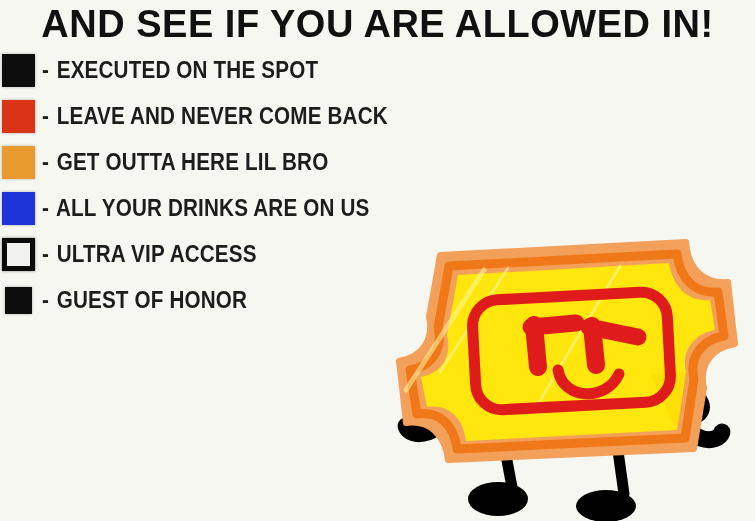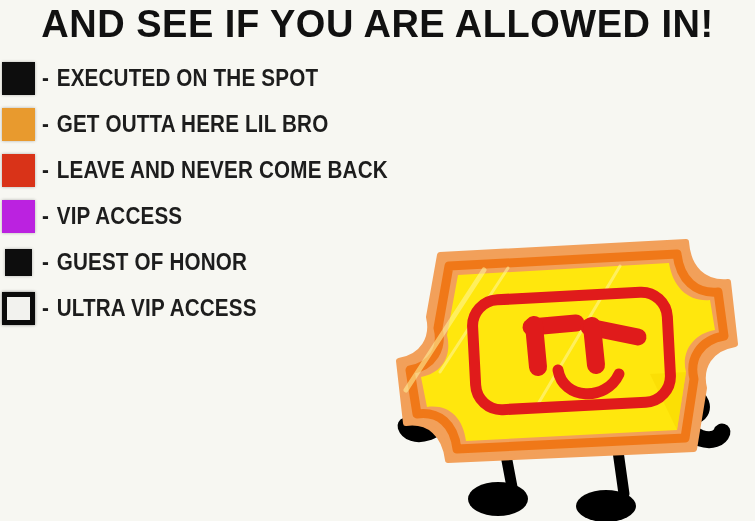--- a/index.html
+++ b/index.html
@@ -35,21 +35,21 @@
     line-height: 44px;
     letter-spacing: 0.5px;
     color: #111111;
     white-space: nowrap;
   }
 
   
   #legend {
     position: absolute;
     left: 0;
-    top: 55px;
+    top: 47px;
     width: 420px;
   }
   .legend-row {
     position: relative;
     height: 46px;
     display: flex;
     align-items: center;
   }
   .swatch-wrap {
     width: 42px;
@@ -115,54 +115,54 @@
 
     <div class="legend-row">
       <span class="swatch-wrap">
         <span class="swatch" style="background:#0d0d0d"></span>
       </span>
       <span class="legend-label"><span class="dash">-</span> <span>EXECUTED ON THE SPOT</span></span>
     </div>
 
     <div class="legend-row">
       <span class="swatch-wrap">
+        <span class="swatch" style="background:#d93318"></span>
+      </span>
+      <span class="legend-label"><span class="dash">-</span> <span>LEAVE AND NEVER COME BACK</span></span>
+    </div>
+
+    <div class="legend-row">
+      <span class="swatch-wrap">
         <span class="swatch" style="background:#e89a2e"></span>
       </span>
       <span class="legend-label"><span class="dash">-</span> <span>GET OUTTA HERE LIL BRO</span></span>
     </div>
 
-    <div class="legend-row">
-      <span class="swatch-wrap">
-        <span class="swatch" style="background:#d93318"></span>
-      </span>
-      <span class="legend-label"><span class="dash">-</span> <span>LEAVE AND NEVER COME BACK</span></span>
-    </div>
-
-
-
-
-    <div class="legend-row">
-      <span class="swatch-wrap">
-        <span class="swatch" style="background:#bb22e0"></span>
-      </span>
-      <span class="legend-label"><span class="dash">-</span> <span>VIP ACCESS</span></span>
+
+
+    <div class="legend-row">
+      <span class="swatch-wrap">
+        <span class="swatch" style="background:#1e33d8"></span>
+      </span>
+      <span class="legend-label"><span class="dash">-</span> <span>ALL YOUR DRINKS ARE ON US</span></span>
+    </div>
+
+
+    <div class="legend-row">
+      <span class="swatch-wrap">
+        <span class="swatch bordered" style="background:#f2f2ee"></span>
+      </span>
+      <span class="legend-label"><span class="dash">-</span> <span>ULTRA VIP ACCESS</span></span>
     </div>
 
     <div class="legend-row">
       <span class="swatch-wrap">
         <span class="swatch small" style="background:#0d0d0d"></span>
       </span>
       <span class="legend-label"><span class="dash">-</span> <span>GUEST OF HONOR</span></span>
-    </div>
-
-    <div class="legend-row">
-      <span class="swatch-wrap">
-        <span class="swatch bordered" style="background:#f2f2ee"></span>
-      </span>
-      <span class="legend-label"><span class="dash">-</span> <span>ULTRA VIP ACCESS</span></span>
     </div>
 
   </div>
 
   <div id="ticket-character">
     <svg viewBox="0 0 367 299" xmlns="http://www.w3.org/2000/svg">
 
       <g>
         <path d="M 114 212 L 124 265" stroke="#000000" stroke-width="11" stroke-linecap="round" fill="none"></path>
         <ellipse cx="110" cy="277" rx="30" ry="17" fill="#000000"></ellipse>

